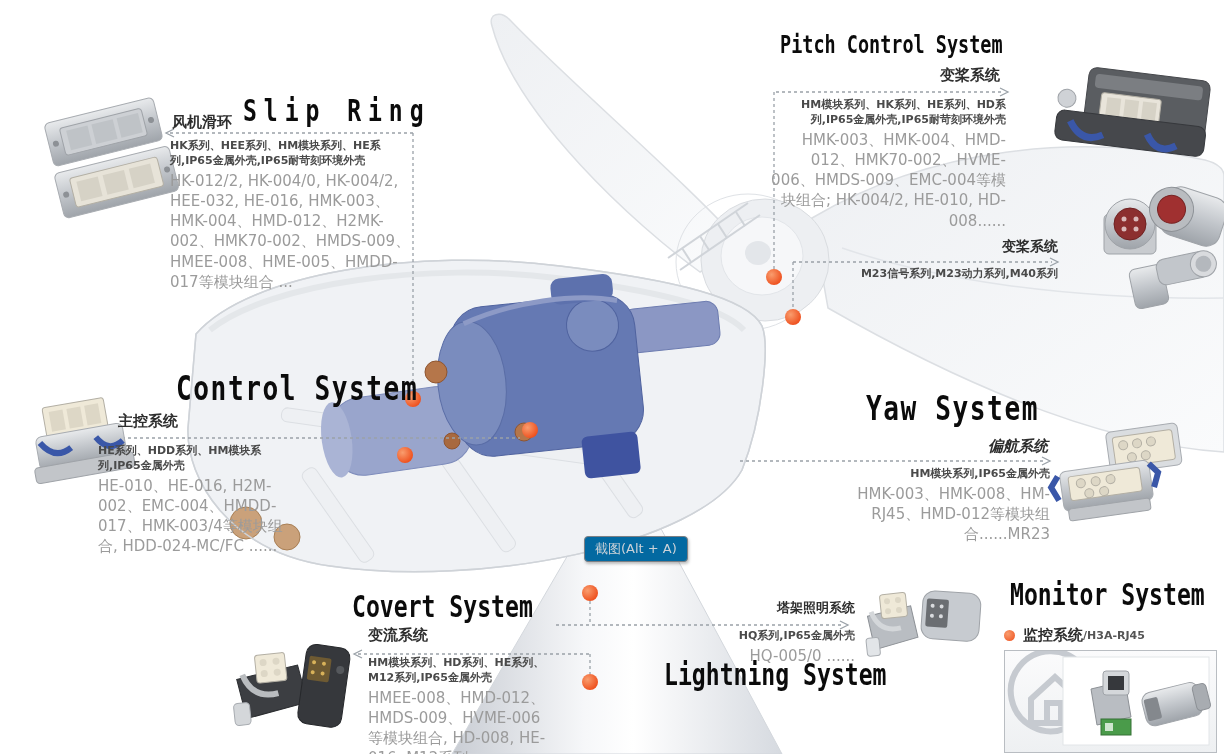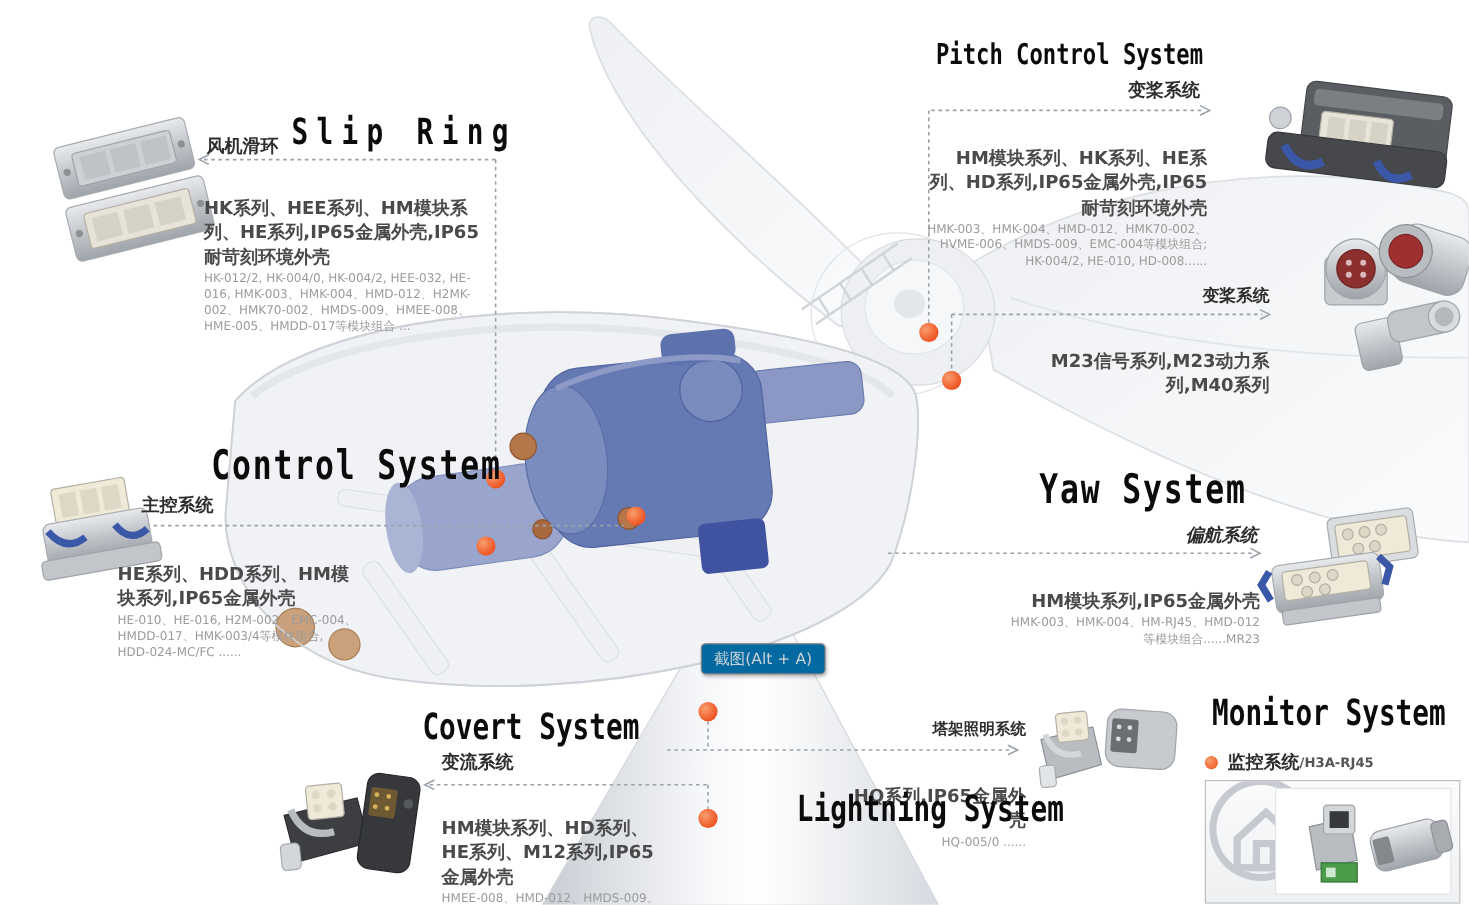--- a/index.html
+++ b/index.html
@@ -5,22 +5,22 @@
   html,body{margin:0;padding:0;background:#ffffff;}
   #stage{position:relative;width:1224px;height:754px;background:#ffffff;overflow:hidden;
          font-family:"DejaVu Sans","Liberation Sans",sans-serif;}
   #artwork{position:absolute;left:0;top:0;z-index:1;}
   .txt{position:absolute;z-index:3;}
   .sys-title{position:absolute;z-index:3;font-family:"DejaVu Sans Mono","Liberation Mono",monospace;
              font-weight:bold;color:#0b0b0b;white-space:nowrap;transform:scaleX(0.77);
              transform-origin:left top;line-height:1.1;}
   .cn-label{font-size:15px;font-weight:bold;color:#2e2e2e;white-space:nowrap;}
   .cn-label-sm{font-size:13px;font-weight:bold;color:#2e2e2e;white-space:nowrap;}
-  .desc-bold{font-size:15px;font-weight:bold;color:#4a4a4a;line-height:1.35;margin-top:24px;}
-  .desc-models{font-size:10px;color:#9b9b9b;line-height:1.35;margin-top:2px;}
+  .desc-bold{font-size:11px;font-weight:bold;color:#4a4a4a;line-height:1.35;}
+  .desc-models{font-size:15px;color:#9b9b9b;line-height:1.35;margin-top:2px;}
   .ta-r{text-align:right;}
   #tooltip{position:absolute;left:584px;top:536px;z-index:4;background:#0369a1;
            border:1px solid #7c7f84;border-radius:4px;padding:3px 10px;
            color:#ccd2d8;font-size:13px;box-shadow:1px 2px 3px rgba(0,0,0,.25);white-space:nowrap;}
   #monitor-row{position:absolute;left:1004px;top:626px;z-index:3;display:flex;align-items:center;}
   #monitor-bullet{width:11px;height:11px;border-radius:50%;
                   background:radial-gradient(circle at 35% 35%,#f99d6e,#ee4e1c);margin-right:8px;}
   .mon-cn{font-size:15px;font-weight:bold;color:#2e2e2e;}
   .mon-model{font-size:11px;font-weight:bold;color:#555;}
   #monitor-photo{position:absolute;left:1004px;top:650px;width:211px;height:101px;z-index:3;
@@ -306,21 +306,21 @@
   <div class="txt cn-label" style="left:118px;top:412px;">主控系统</div>
   <div class="txt" style="left:98px;top:444px;width:200px;">
     <div class="desc-bold">HE系列、HDD系列、HM模块系列,IP65金属外壳</div>
     <div class="desc-models">HE-010、HE-016, H2M-002、EMC-004、HMDD-017、HMK-003/4等模块组合, HDD-024-MC/FC ......</div>
   </div>
 
   <div class="sys-title" style="left:866px;top:390px;font-size:34px;letter-spacing:2px;">Yaw System</div>
   <div class="txt cn-label ta-r" style="left:900px;top:437px;width:148px;font-style:italic;">偏航系统</div>
   <div class="txt ta-r" style="left:836px;top:467px;width:214px;">
     <div class="desc-bold">HM模块系列,IP65金属外壳</div>
-    <div class="desc-models">HMK-003、HMK-004、HM-RJ45、HMD-012等模块组合......MR23</div>
+    <div class="desc-models">HMK-003、HMK-008、HM-RJ45、HMD-012等模块组合......MR23</div>
   </div>
 
   <div class="sys-title" style="left:352px;top:590px;font-size:30px;">Covert System</div>
   <div class="txt cn-label" style="left:368px;top:626px;text-align:right;">变流系统</div>
   <div class="txt" style="left:368px;top:656px;width:186px;">
     <div class="desc-bold">HM模块系列、HD系列、HE系列、M12系列,IP65金属外壳</div>
     <div class="desc-models">HMEE-008、HMD-012、HMDS-009、HVME-006等模块组合, HD-008, HE-016, M12系列 ......</div>
   </div>
 
   <div class="txt cn-label-sm ta-r" style="left:700px;top:599px;width:155px;">塔架照明系统</div>

